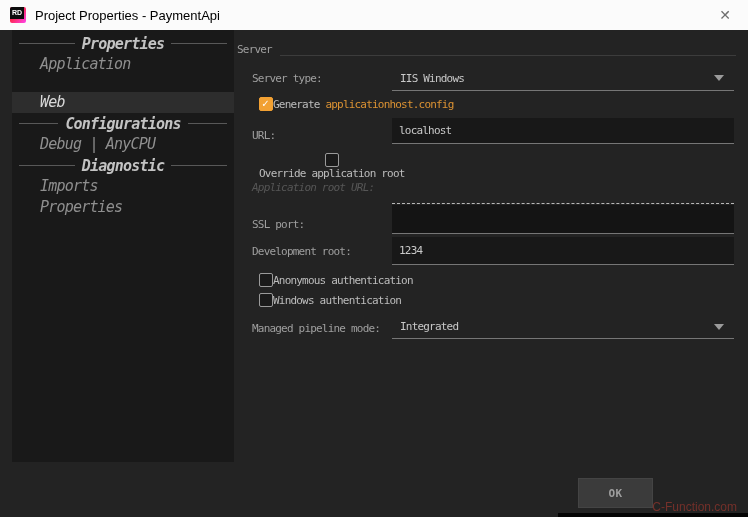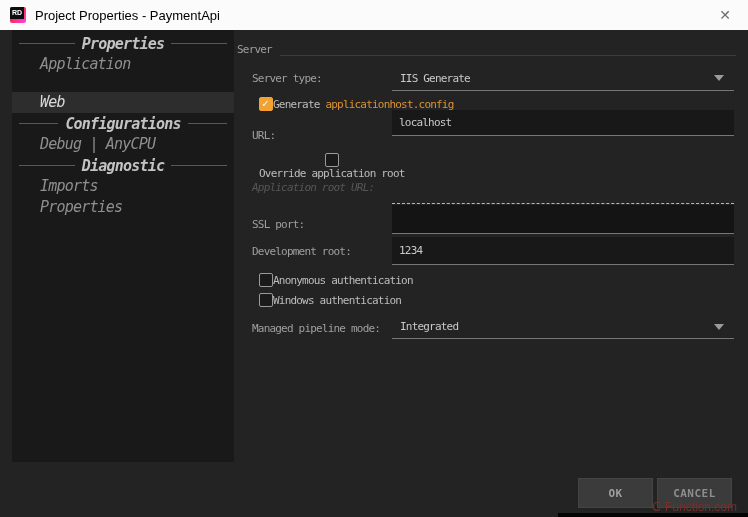--- a/index.html
+++ b/index.html
@@ -120,34 +120,34 @@
 
   <div class="main">
 
     <div class="group-header">
       <span>Server</span>
       <span class="line"></span>
     </div>
 
     <span class="flabel" style="top:42px;">Server type:</span>
     <div class="combo" style="top:36px; height:25px;">
-      <span>IIS Generate</span>
+      <span>IIS Windows</span>
       <span class="arrow-down"></span>
     </div>
 
     <div class="cb-row" style="top:66px;">
       <span class="cb checked"></span>
       <span>
         <span>Generate</span>
         <span class="hl">applicationhost.config</span>
       </span>
     </div>
 
     <span class="flabel" style="top:99px;">URL:</span>
-    <input class="field" style="top: 80px; height: 26px;" value="localhost">
+    <input class="field" style="top: 88px; height: 26px;" value="localhost">
 
     <div class="cb-row" style="top:123px;flex-direction:column;">
       <span class="cb"></span>
       <span>Override application root</span>
     </div>
 
     <span class="flabel disabled" style="top:151px;font-style:italic;">Application root URL:</span>
     <input class="field" style="top: 147px; height: 27px;" disabled="" value="">
 
     <span class="flabel" style="top:188px;">SSL port:</span>
@@ -167,17 +167,16 @@
     </div>
 
     <span class="flabel" style="top:292px;">Managed pipeline mode:</span>
     <div class="combo" style="top:285px; height:24px;">
       <span>Integrated</span>
       <span class="arrow-down"></span>
     </div>
   </div>
 
   <div class="btn ok">OK</div>
-  <div class="btn cancel">CANCEL</div>
 
   <div class="watermark">C-Function.com</div>
   <div class="bottom-strip"></div>
 </div>
 
 </body></html>

